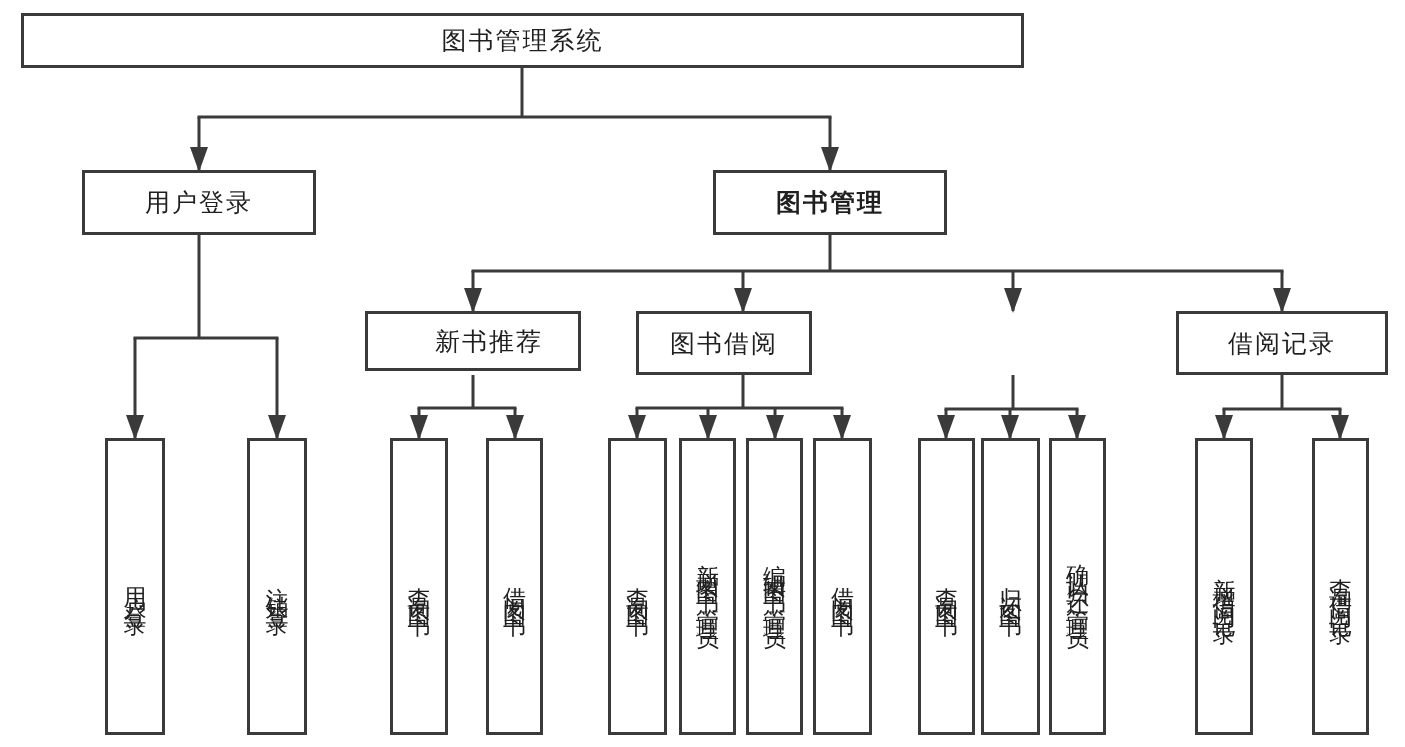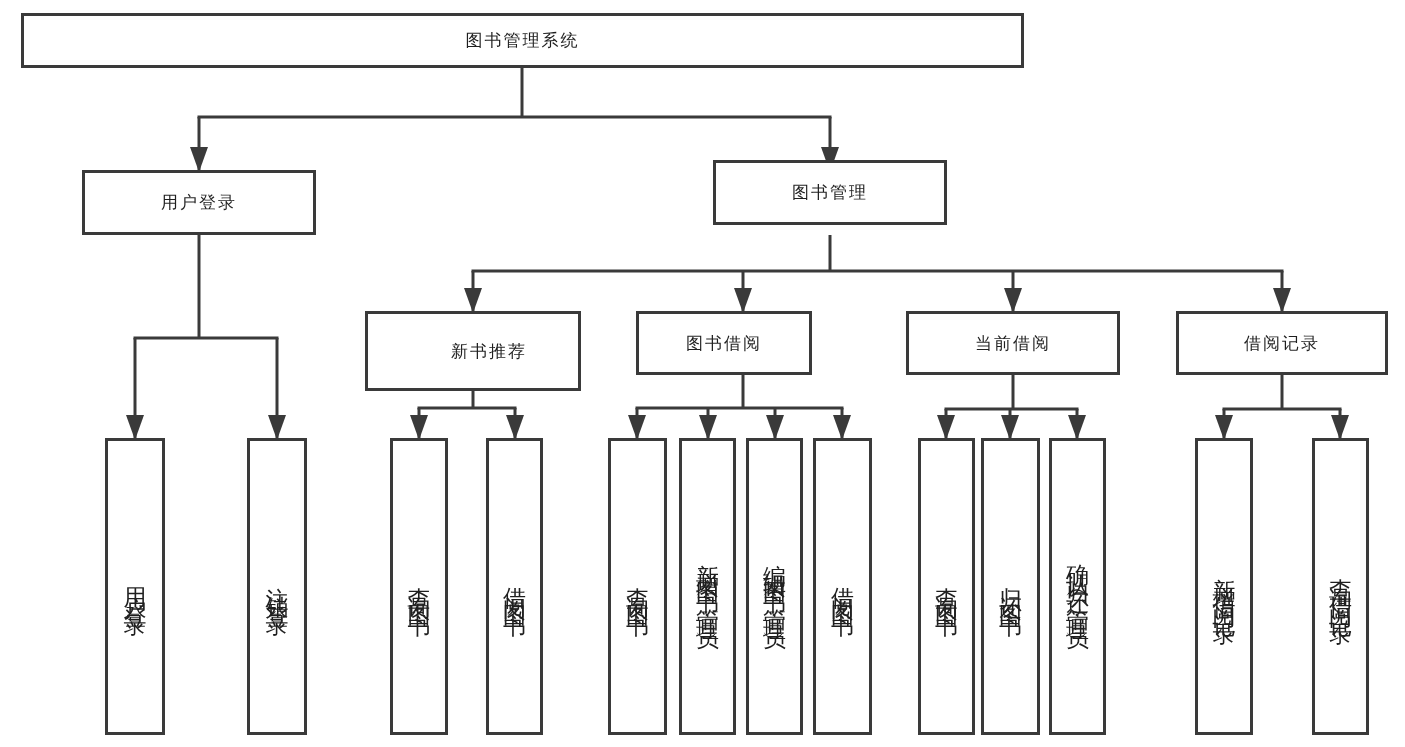--- a/index.html
+++ b/index.html
@@ -32,21 +32,21 @@
   .box{
     position:absolute;
     box-sizing:border-box;
     background:#ffffff;
     border:3px solid var(--line-color);
     display:flex;
     align-items:center;
     justify-content:center;
   }
   .box.h span{
-    font-size:17px;
+    font-size:25px;
     color:var(--text-color);
     letter-spacing:2px;
     white-space:nowrap;
   }
   .box.v span{
     writing-mode:vertical-rl;
     text-orientation:mixed;
     font-size:23px;
     letter-spacing:9px;
     color:var(--text-color);
@@ -143,33 +143,30 @@
     </g>
   </svg>
 
   <div class="box h" style="left:21px;top:13px;width:1003px;height:55px;">
     <span>图书管理系统</span>
   </div>
 
   <div class="box h" style="left:82px;top:170px;width:234px;height:65px;">
     <span>用户登录</span>
   </div>
-  <div class="box h" style="left:713px;top:160px;width:234px;height:65px;">
+  <div class="box h" style="left:713px;top:170px;width:234px;height:65px;font-weight:bold;">
     <span>图书管理</span>
   </div>
 
-  <div class="box h" style="left:365px;top:311px;width:216px;height:80px;padding-left:32px;">
+  <div class="box h" style="left:365px;top:311px;width:216px;height:60px;padding-left:32px;">
     <span>新书推荐</span>
   </div>
   <div class="box h" style="left:636px;top:311px;width:176px;height:64px;">
     <span>图书借阅</span>
   </div>
-  <div class="box h" style="left:906px;top:311px;width:214px;height:64px;">
-    <span>当前借阅</span>
-  </div>
   <div class="box h" style="left:1176px;top:311px;width:212px;height:64px;">
     <span>借阅记录</span>
   </div>
 
   <div class="box v" style="left:105px;top:438px;width:60px;height:297px;">
     <span>用户登录</span>
   </div>
   <div class="box v" style="left:247px;top:438px;width:60px;height:297px;">
     <span>注销登录</span>
   </div>

